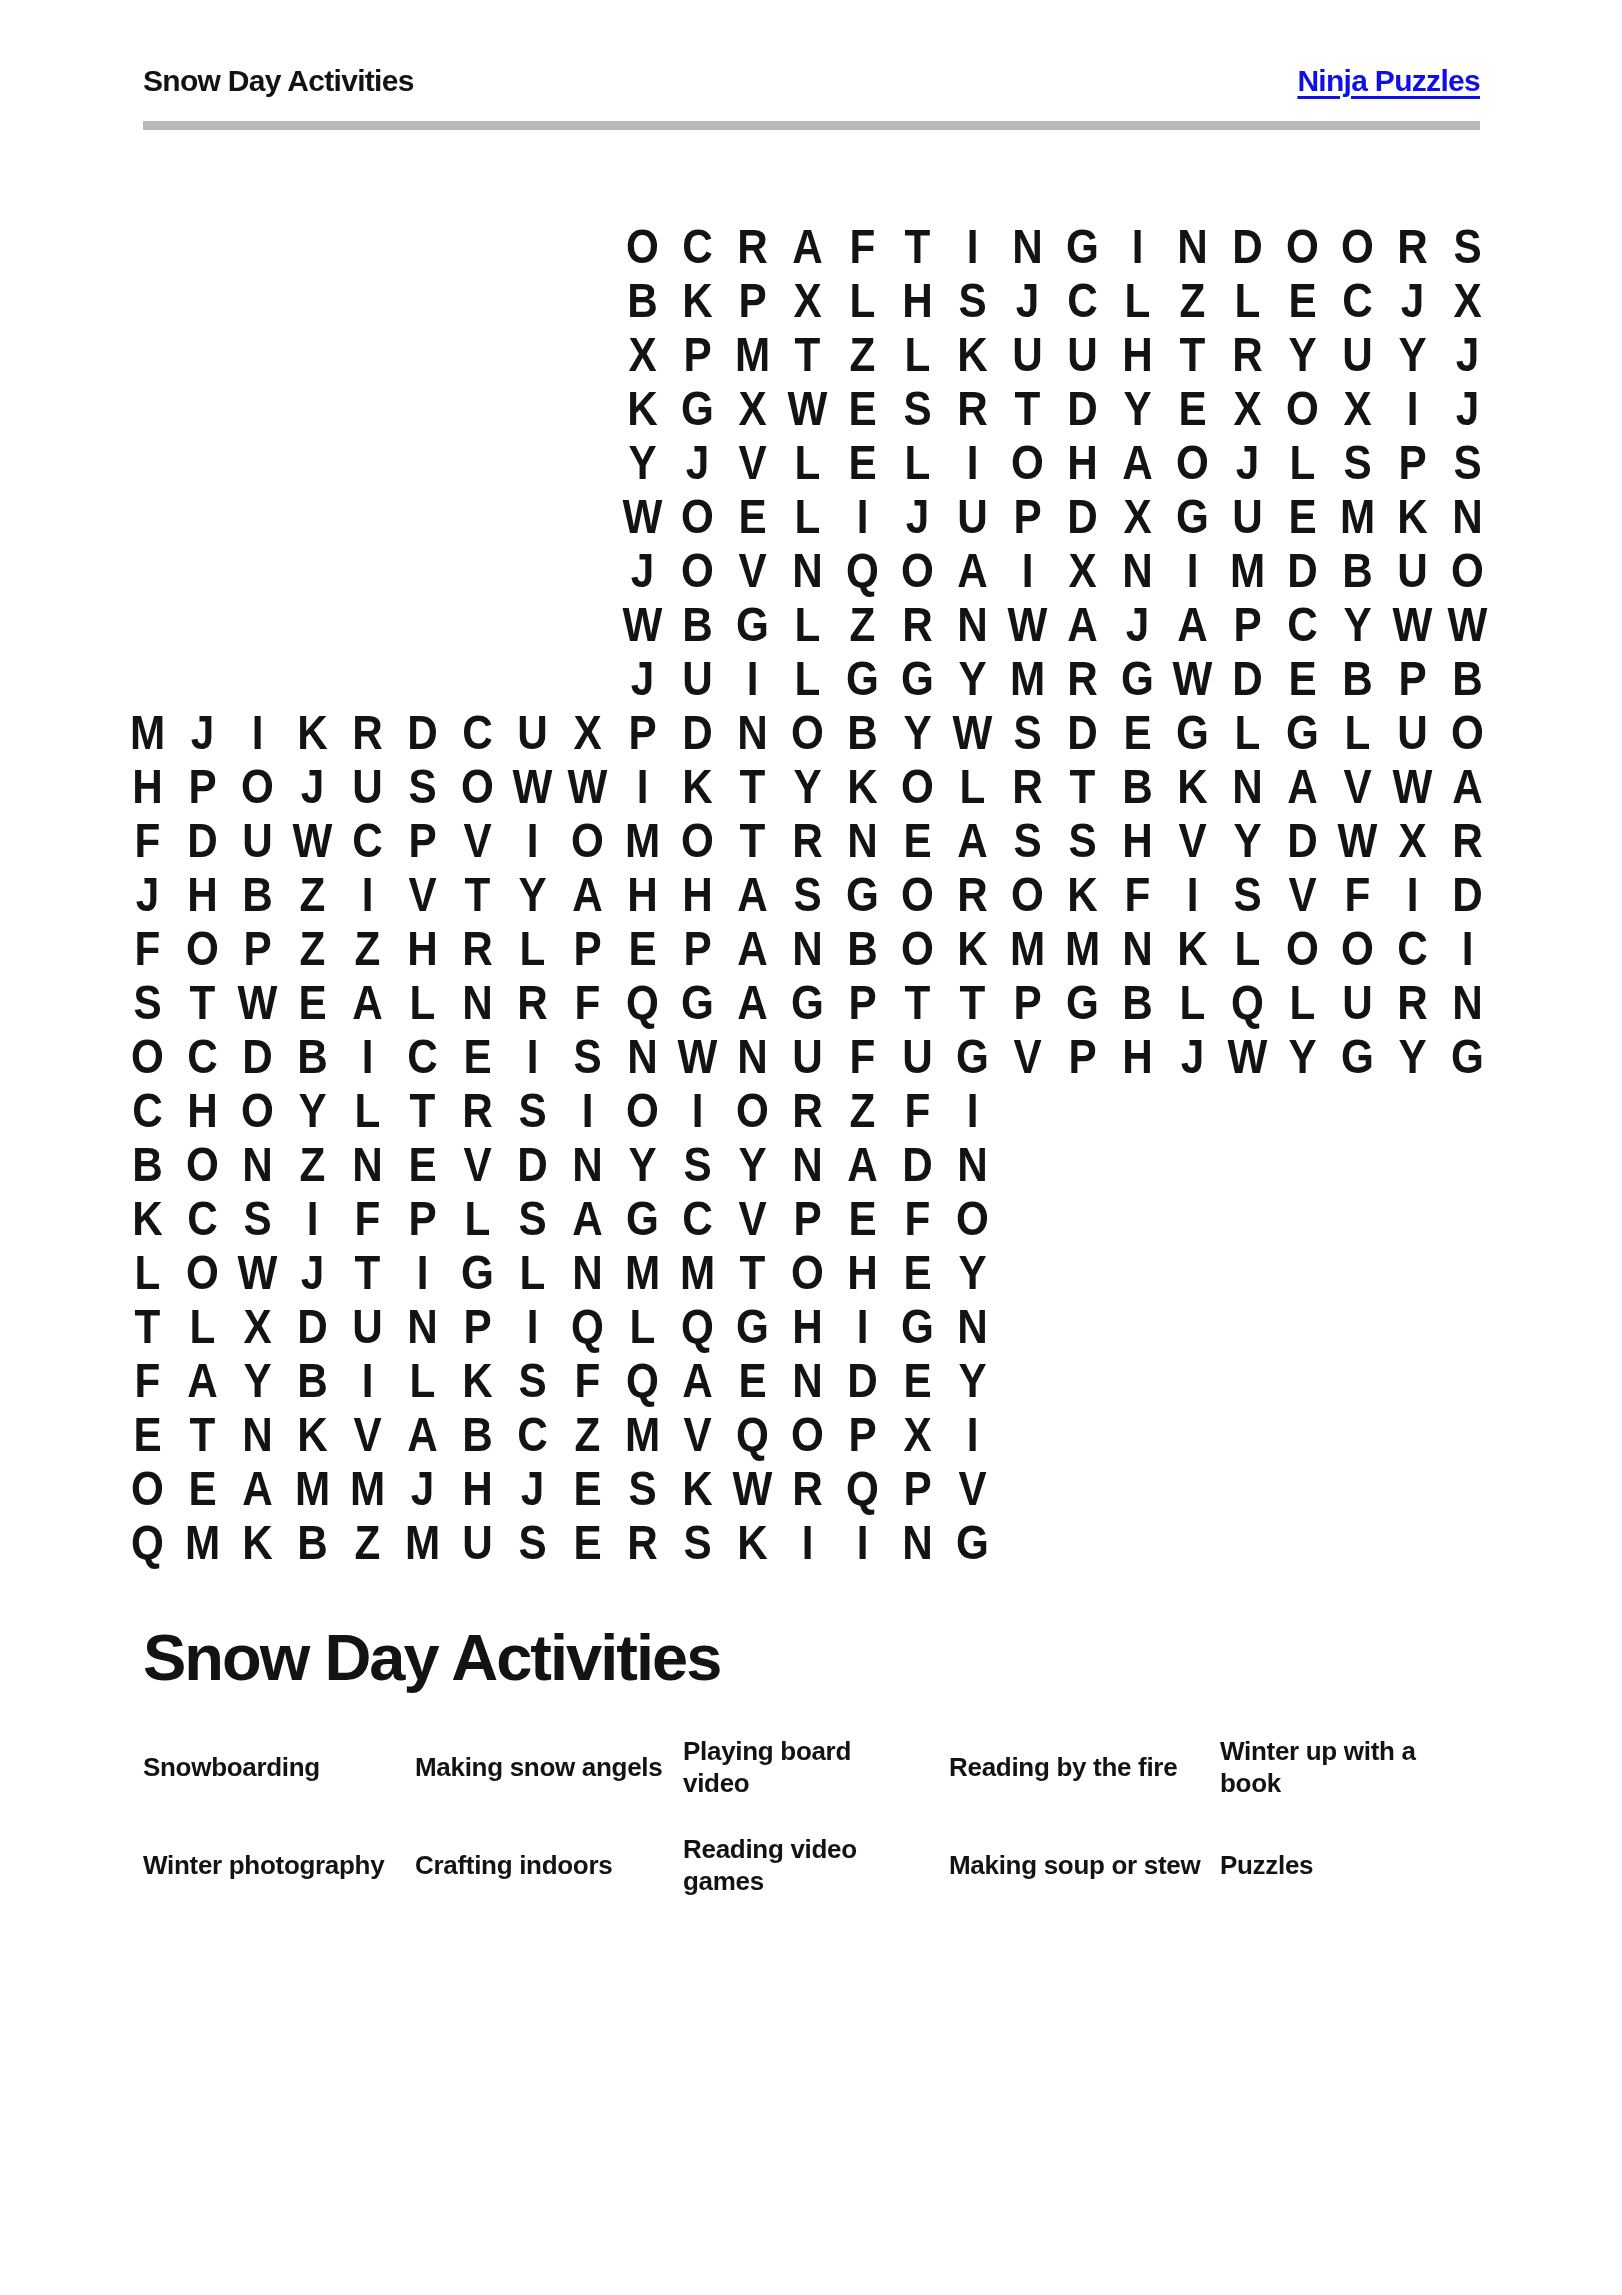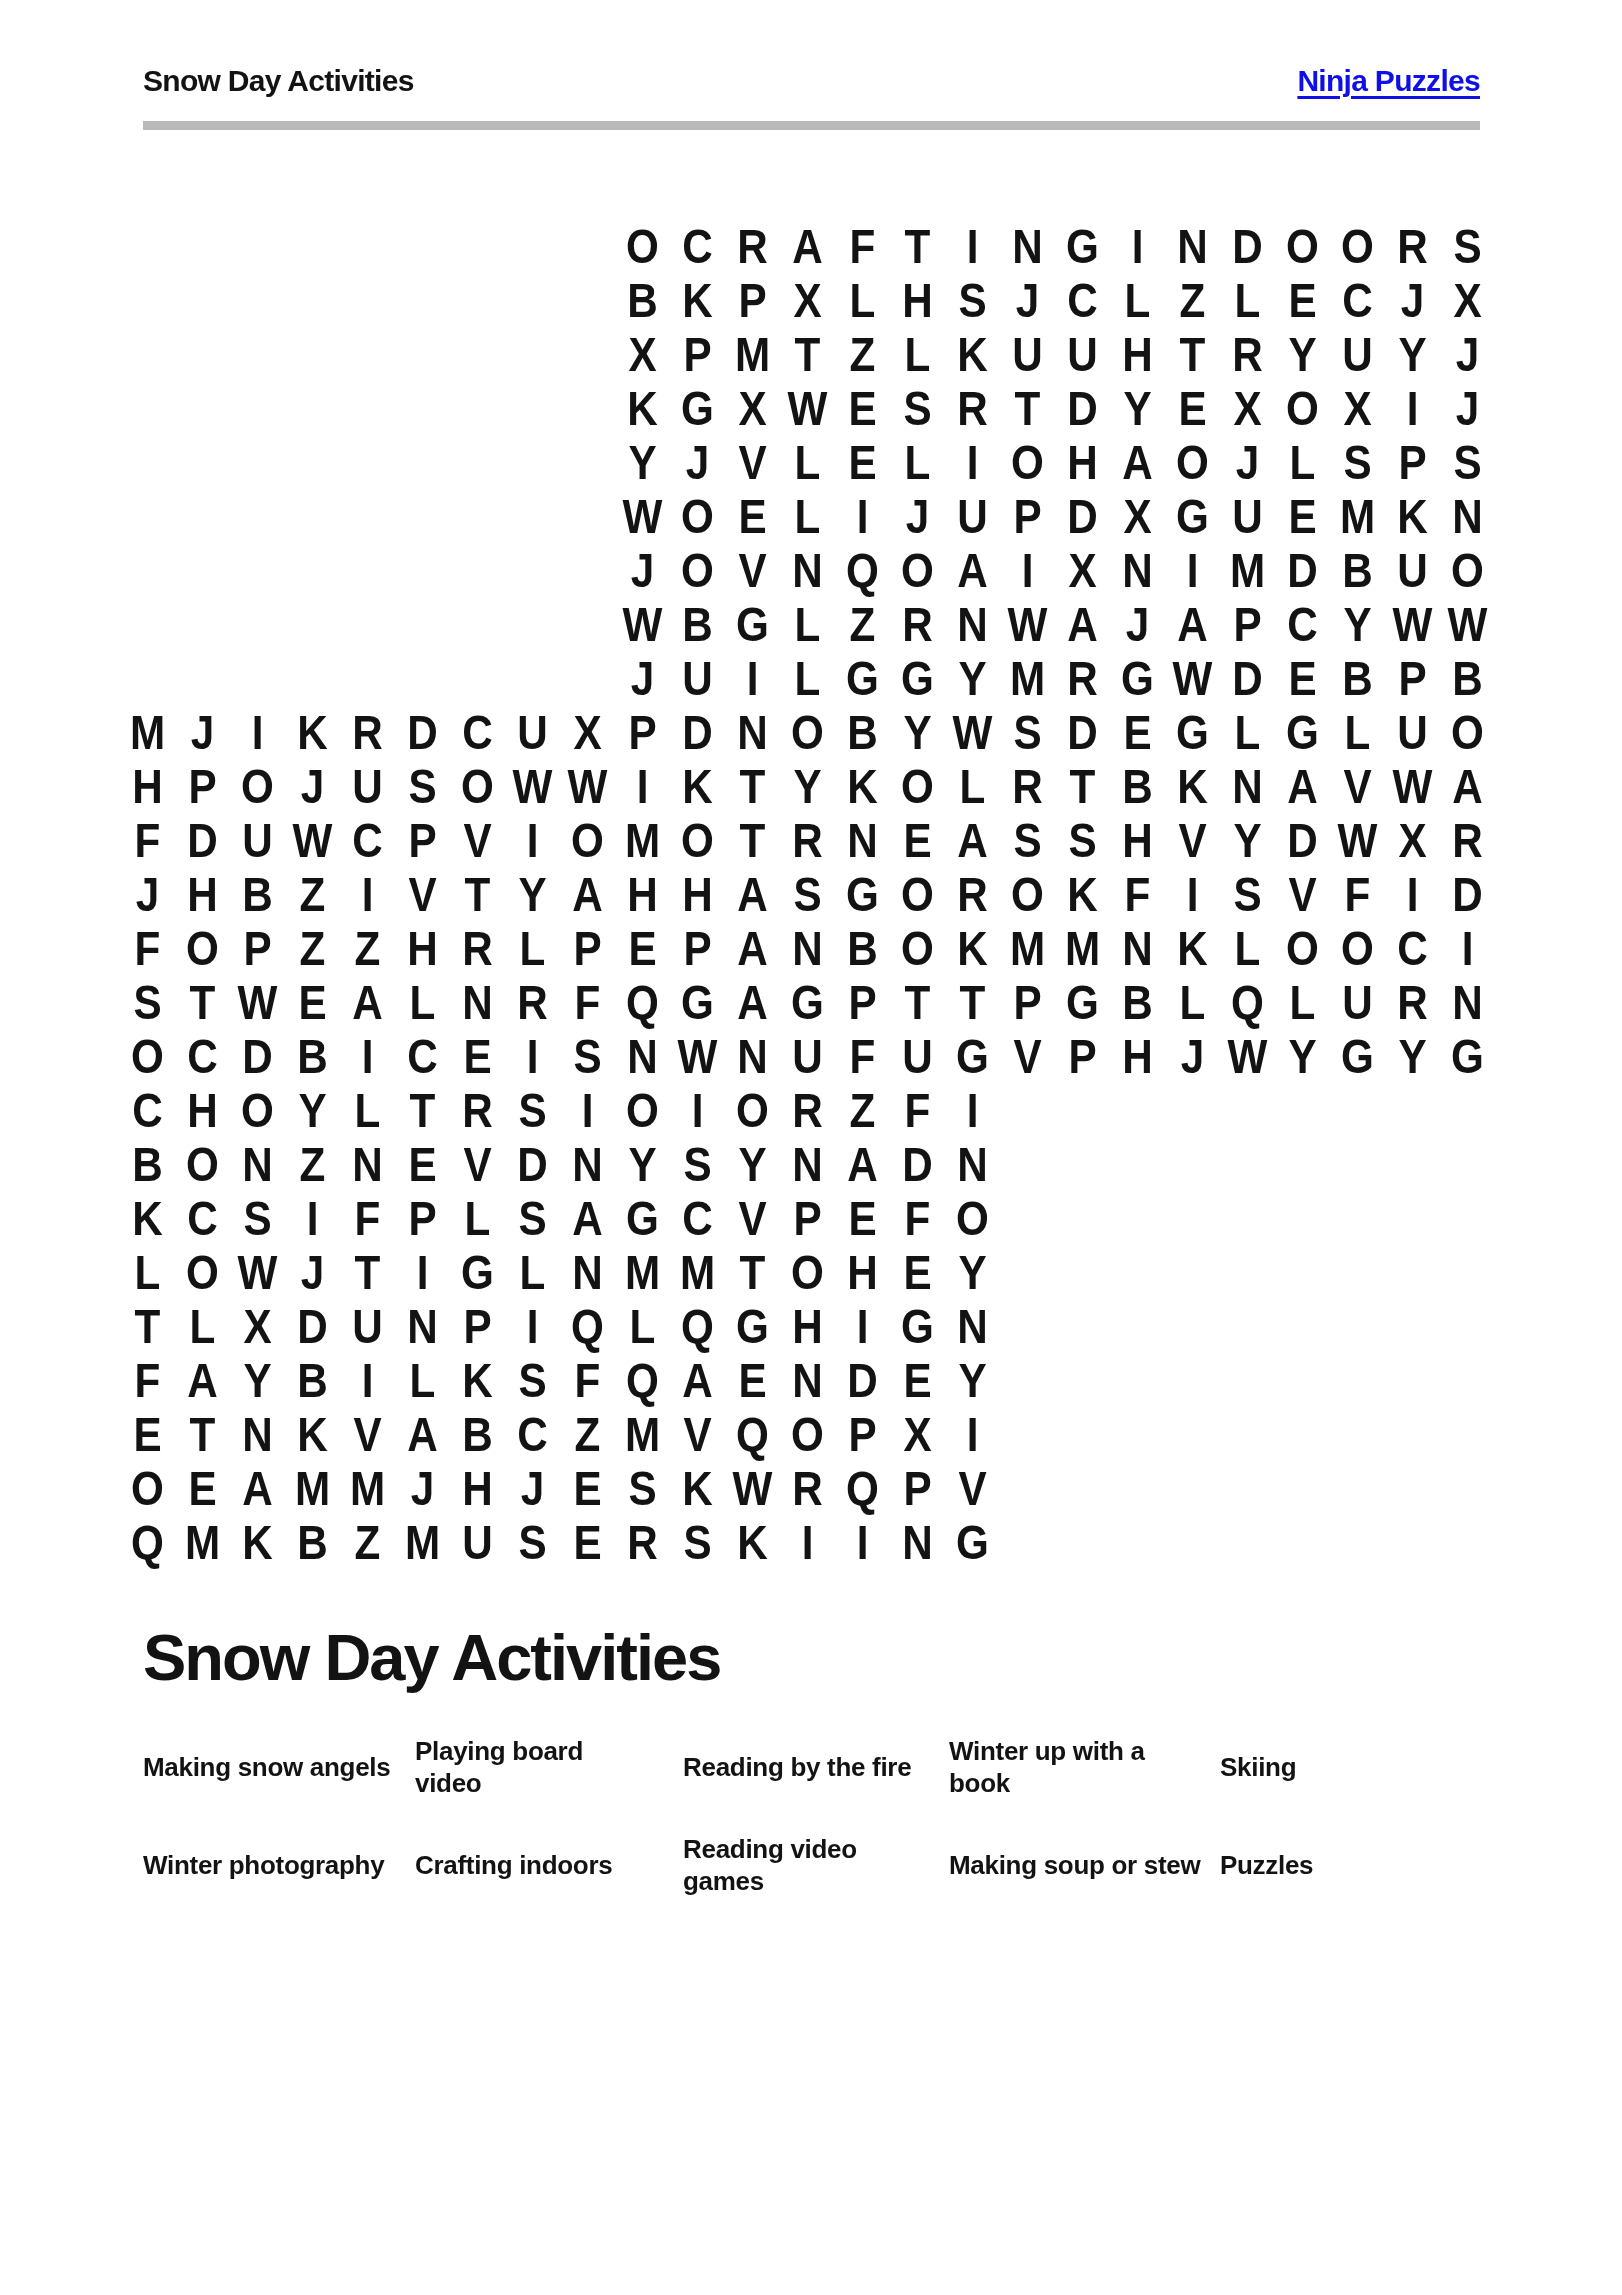--- a/index.html
+++ b/index.html
@@ -538,27 +538,27 @@
       <div class="cell" style="grid-area: 25 / 12;">K</div>
       <div class="cell" style="grid-area: 25 / 13;">I</div>
       <div class="cell" style="grid-area: 25 / 14;">I</div>
       <div class="cell" style="grid-area: 25 / 15;">N</div>
       <div class="cell" style="grid-area: 25 / 16;">G</div>
     </div>
 
   <div class="puzzle-title">Snow Day Activities</div>
 
   <div class="words">
+    <div class="word">Snowboarding</div>
     <div class="word">Making snow angels</div>
     <div class="word">Playing board
 video</div>
     <div class="word">Reading by the fire</div>
     <div class="word">Winter up with a
 book</div>
-    <div class="word">Skiing</div>
     <div class="word">Winter photography</div>
     <div class="word">Crafting indoors</div>
     <div class="word">Reading video
 games</div>
     <div class="word">Making soup or stew</div>
     <div class="word">Puzzles</div>
   </div>
 
 </div>
 

